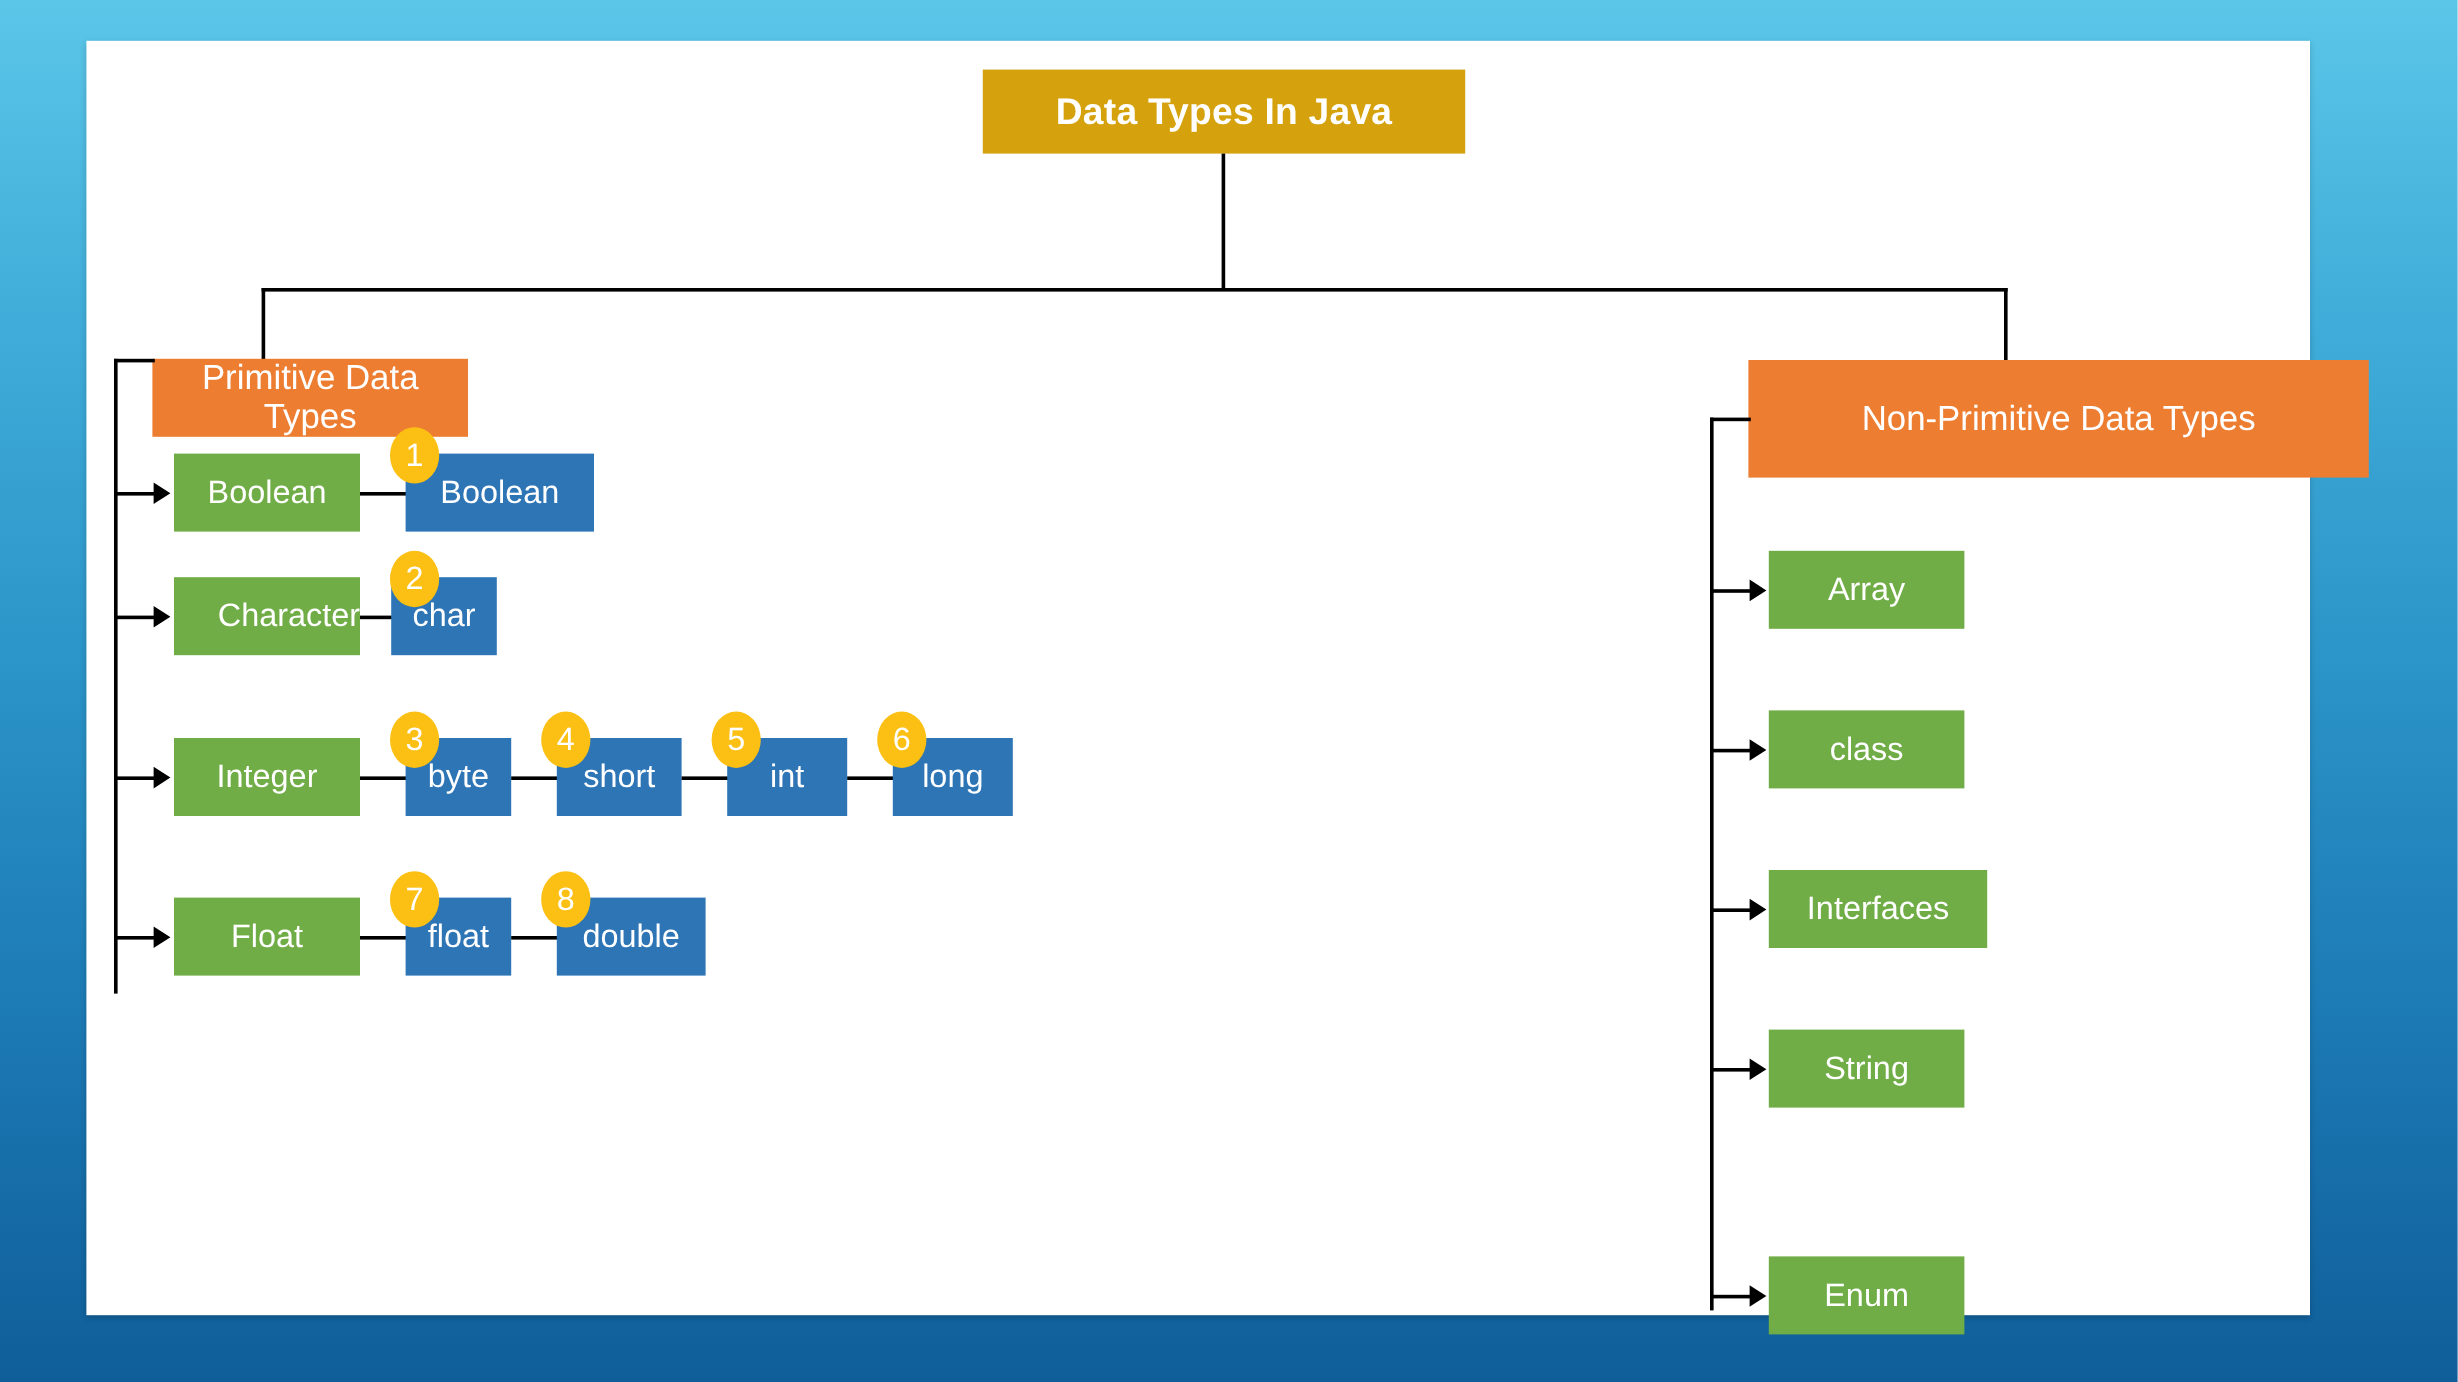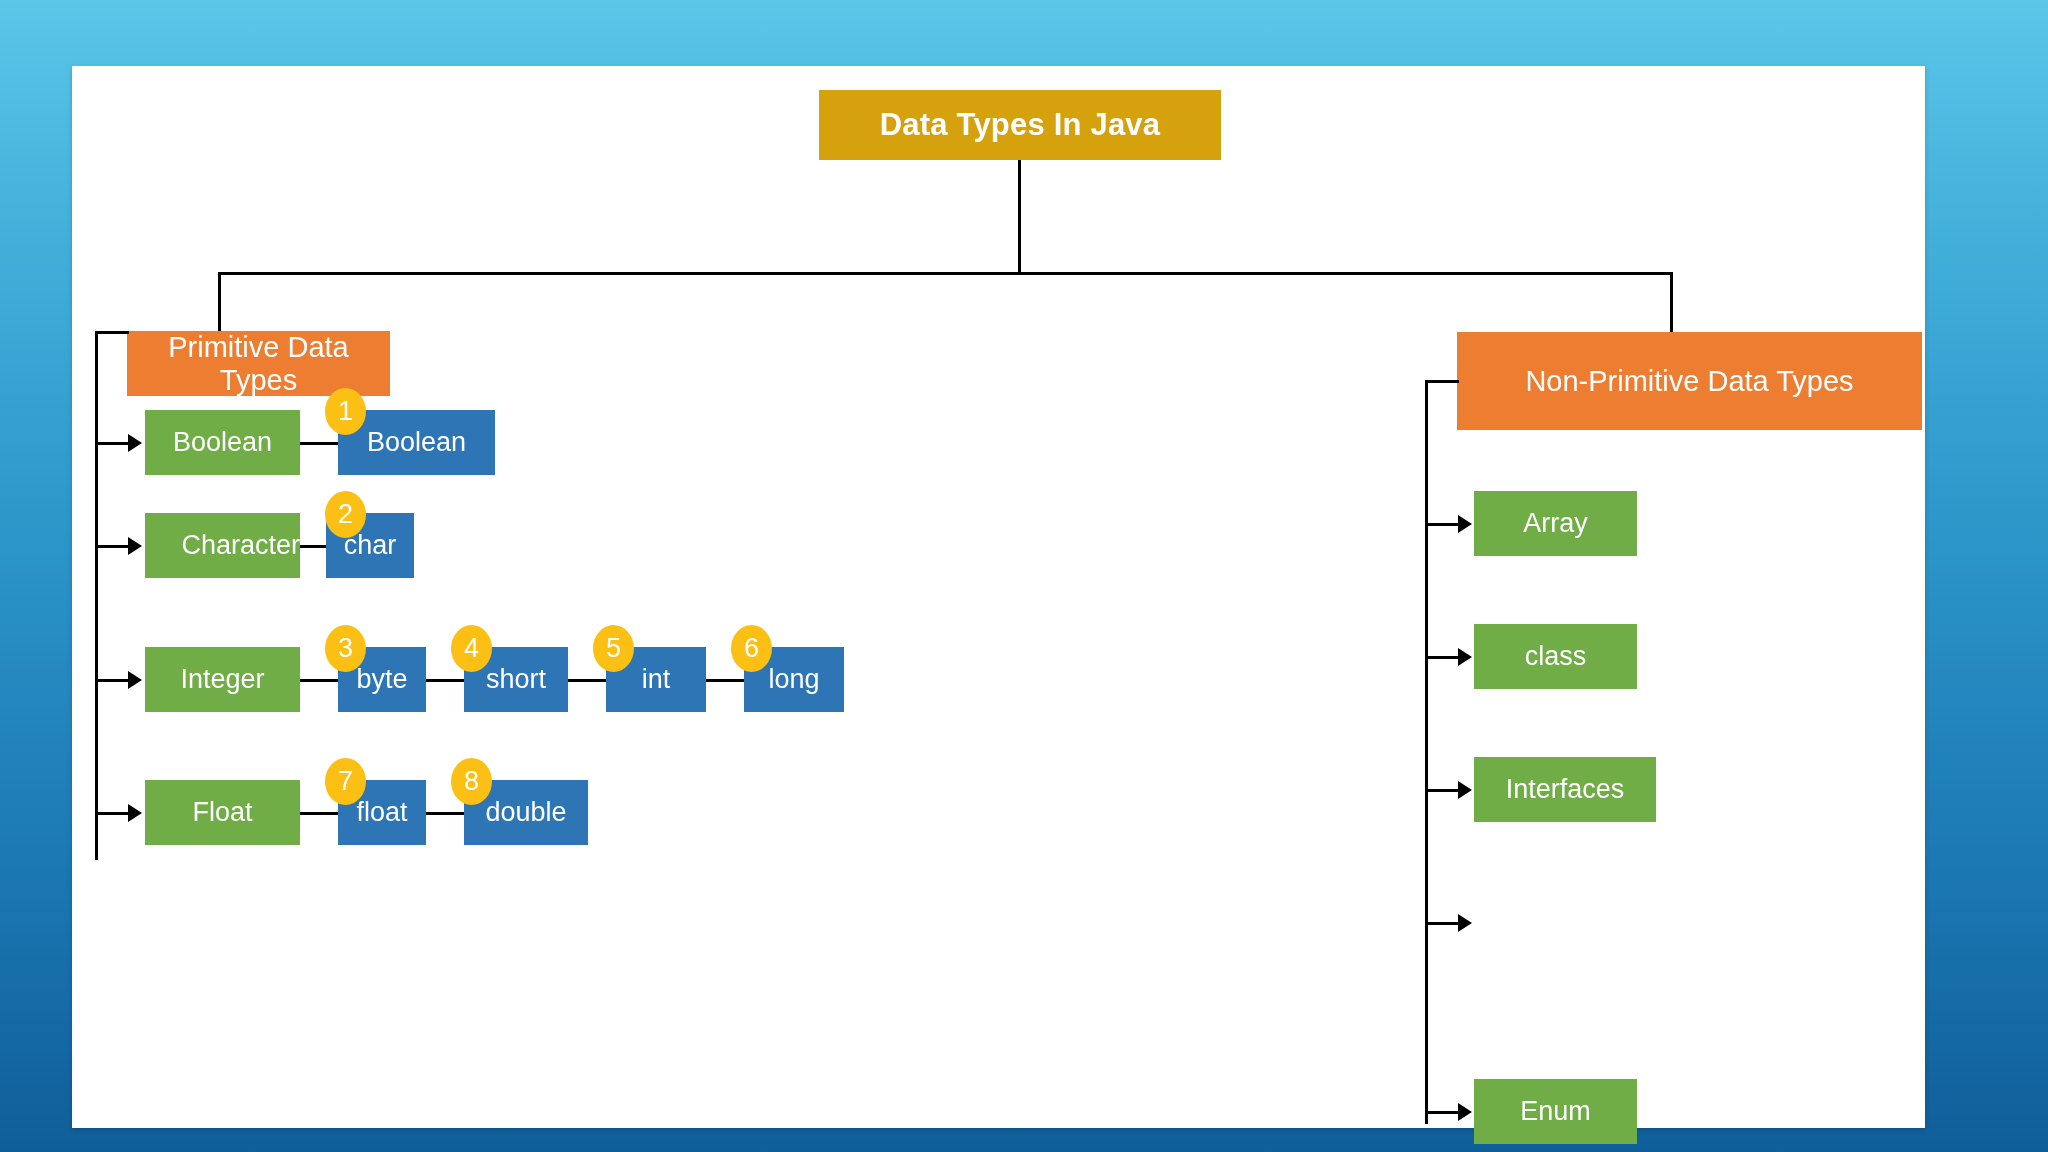--- a/index.html
+++ b/index.html
@@ -8,21 +8,21 @@
     font-family:"Liberation Sans", sans-serif;
     background:linear-gradient(180deg,#5BC6E8 0%, #41AEDA 22%, #2B94C8 48%, #1C79B4 74%, #0F5E99 100%);
     position:relative;
   }
 
   
   #deco { position:absolute; right:0; top:0; width:200px; height:1152px; overflow:hidden; pointer-events:none; }
 
   
   #card { position:absolute; left:72px; top:34px; width:1853px; height:1062px; background:#FFFFFF;
-          box-shadow:0 2px 5px rgba(0,0,0,.18);margin-top:32px; }
+          box-shadow:0 2px 5px rgba(0,0,0,.18); }
 
   .box { position:absolute; display:flex; align-items:center; justify-content:center;
          color:#FFFFFF; text-align:center; line-height:1.12; }
 
   .title-box { background:#D5A10C; font-weight:bold; font-size:31px; letter-spacing:.2px; }
   .cat-box   { background:#ED7D31; font-size:29px; }
   .green-box { background:#70AD47; font-size:27px; }
   .blue-box  { background:#2E75B6; font-size:27px; }
 
   
@@ -139,21 +139,21 @@
   </div>
 
   <div class="ln hln" style="left:354px; top:746px; width:40px;"></div>
   <div class="box blue-box" style="left:392px; top:714px; width:124px; height:65px;">
     <span>double</span>
   </div>
   <div class="badge" style="left:379px; top:692px;">
     <span>8</span>
   </div>
 
-  <div class="box cat-box" style="left:1385px; top:266px; width:465px; height:98px; flex-direction:column;">
+  <div class="box cat-box" style="left:1385px; top:266px; width:517px; height:98px; flex-direction:column;">
     <span>Non-Primitive Data Types</span>
   </div>
 
   <div class="ln hln" style="left:1353px; top:314px; width:34px;"></div>
   <div class="ln vln" style="left:1353px; top:314px; height:744px;"></div>
 
   <div class="ln hln" style="left:1353px; top:457px; width:36px;"></div>
   <div class="arrow" style="left:1386px; top:449px;"></div>
   <div class="box green-box" style="left:1402px; top:425px; width:163px; height:65px;">
     <span>Array</span>
@@ -166,20 +166,23 @@
   </div>
 
   <div class="ln hln" style="left:1353px; top:723px; width:36px;"></div>
   <div class="arrow" style="left:1386px; top:715px;"></div>
   <div class="box green-box" style="left:1402px; top:691px; width:182px; height:65px;">
     <span>Interfaces</span>
   </div>
 
   <div class="ln hln" style="left:1353px; top:856px; width:36px;"></div>
   <div class="arrow" style="left:1386px; top:848px;"></div>
+  <div class="box green-box" style="left:1402px; top:824px; width:163px; height:65px;">
+    <span>String</span>
+  </div>
 
   <div class="ln hln" style="left:1353px; top:1045px; width:36px;"></div>
   <div class="arrow" style="left:1386px; top:1037px;"></div>
   <div class="box green-box" style="left:1402px; top:1013px; width:163px; height:65px;">
     <span>Enum</span>
   </div>
 
 </div>
 
 </body></html>

